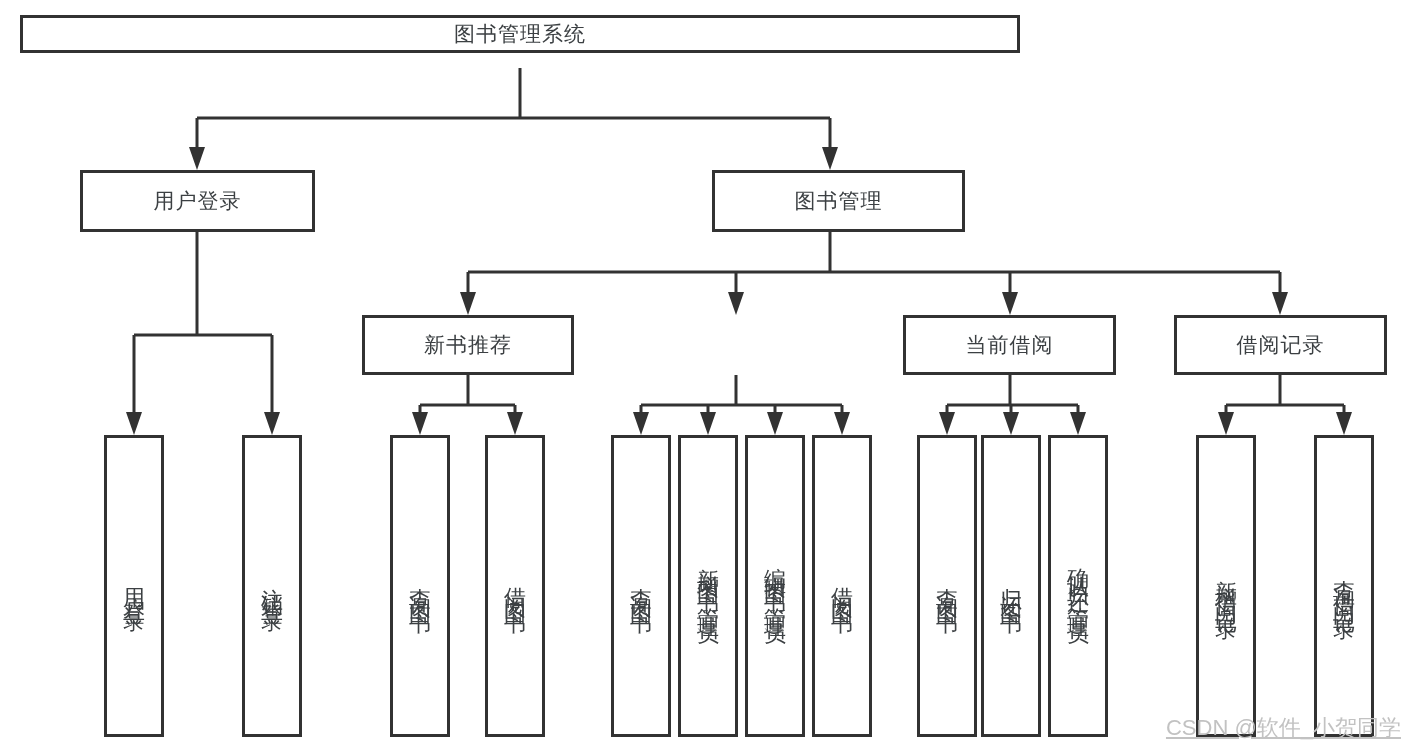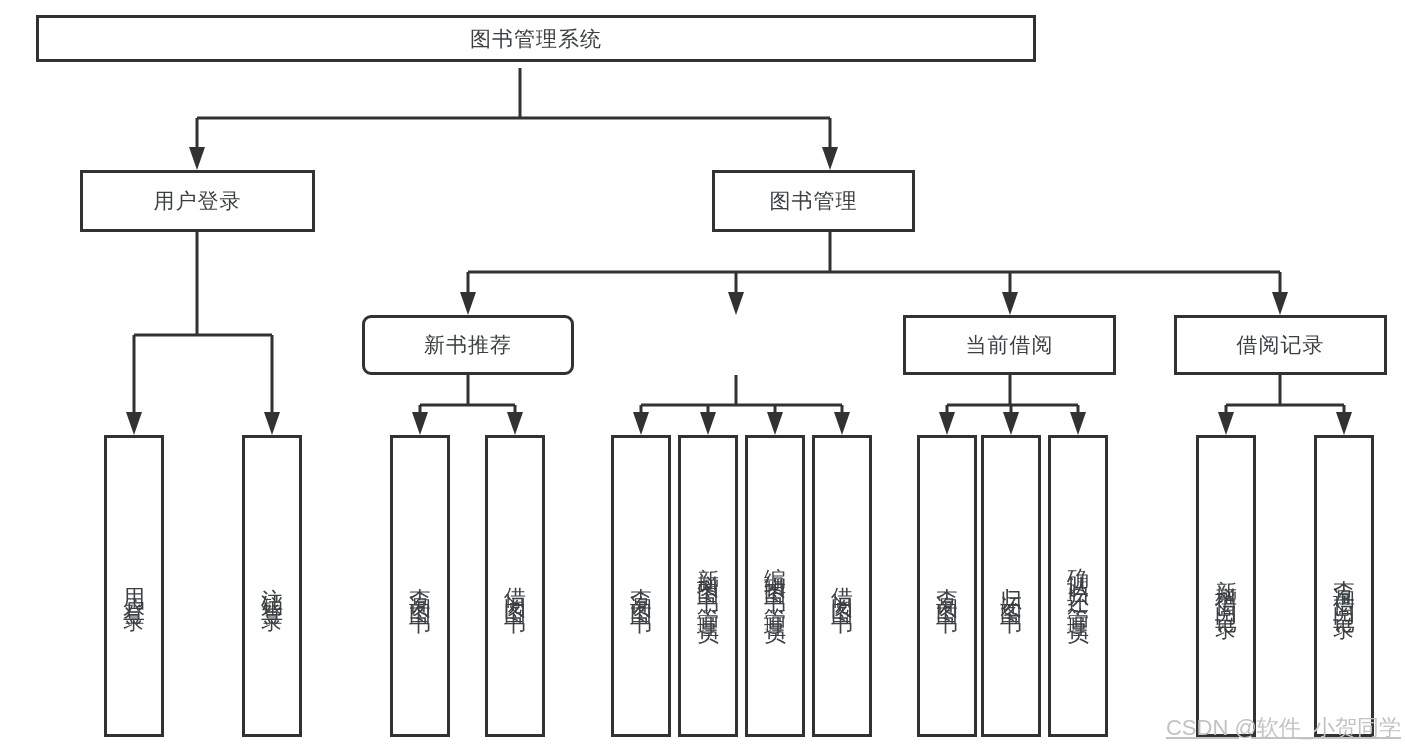--- a/index.html
+++ b/index.html
@@ -47,24 +47,24 @@
     z-index: 2;
   }
   .node .lbl {
     color: var(--text);
     font-size: 21px;
     letter-spacing: 1px;
     white-space: nowrap;
   }
 
   
-  .n-root       { left: 36px;   top: 15px;  width: 1000px; height: 47px; }
+  .n-root       { left: 20px;   top: 15px;  width: 1000px; height: 38px; }
   .n-user-login { left: 80px;   top: 170px; width: 235px;  height: 62px; }
-  .n-book-mgmt  { left: 712px;  top: 170px; width: 203px;  height: 62px; }
-  .n-new-books  { left: 362px;  top: 315px; width: 212px;  height: 60px; border-radius: 9px; }
+  .n-book-mgmt  { left: 712px;  top: 170px; width: 253px;  height: 62px; }
+  .n-new-books  { left: 362px;  top: 315px; width: 212px;  height: 60px; }
   .n-borrowing  { left: 630px;  top: 315px; width: 212px;  height: 60px; }
   .n-current    { left: 903px;  top: 315px; width: 213px;  height: 60px; }
   .n-records    { left: 1174px; top: 315px; width: 213px;  height: 60px; }
 
   
   .leaf {
     position: absolute;
     top: 435px;
     width: 60px;
     height: 302px;

